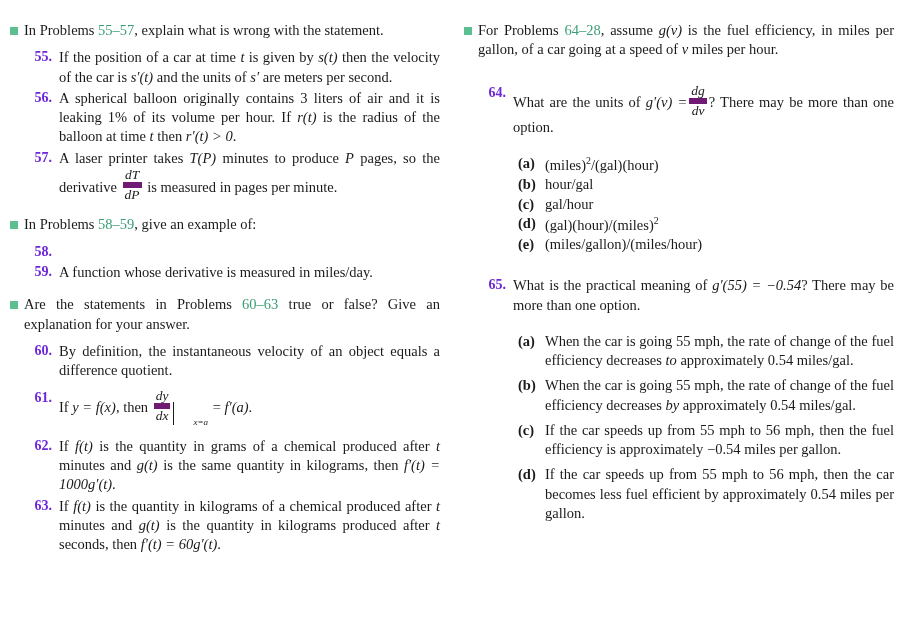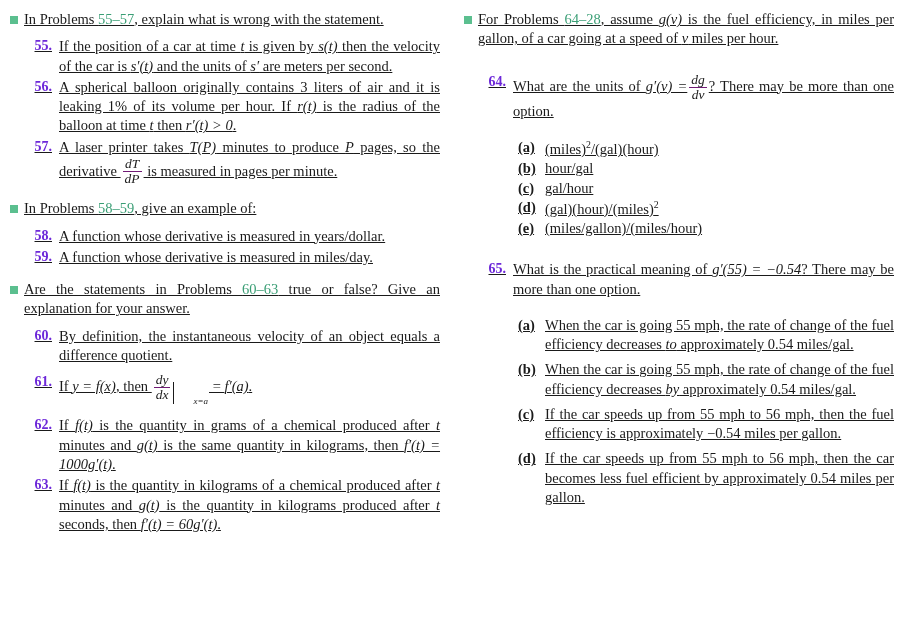--- a/index.html
+++ b/index.html
@@ -14,22 +14,21 @@
     color: #1a1a1a;
     font-size: 14.5px;
     line-height: 1.33;
     overflow: hidden;
   }
   .page {
     position: relative;
     width: 884px;
     height: 630px;
     box-sizing: border-box;
-    padding: 10px 16px 0 10px;
-    text-decoration: underline;
+    padding: 21px 16px 0 10px;
   }
   .columns {
     display: flex;
     gap: 24px;
     align-items: flex-start;
   }
   .col {
     width: 430px;
     flex: 0 0 430px;
   }
@@ -112,21 +111,21 @@
     font-size: 0.93em;
     line-height: 1.05;
     margin: 0 2px;
   }
   .frac .n {
     display: block;
     padding: 0 2px;
   }
   .frac .d {
     display: block;
-    border-top: 1px solid #701a75;
+    border-top: 6px solid #701a75;
     padding: 0 2px;
   }
   .frac.big { vertical-align: -0.6em; }
 
   .evalbar {
     display: inline-block;
     position: relative;
     vertical-align: -0.35em;
     margin-left: 1px;
     margin-right: 1px;
@@ -176,21 +175,20 @@
       <div class="gap-m"></div>
 
       <div class="section-head">
         <span class="sq"></span>
         <span class="txt"><span>In Problems </span><span class="rng">58–59</span><span>, give an example of:</span></span>
       </div>
       <div class="gap-s"></div>
 
       <div class="prob">
         <span class="num">58.</span>
-        <span class="body">A function whose derivative is measured in years/dollar.</span>
       </div>
 
       <div class="prob">
         <span class="num">59.</span>
         <span class="body">A function whose derivative is measured in miles/day.</span>
       </div>
 
       <div class="gap-m"></div>
 
       <div class="section-head">

